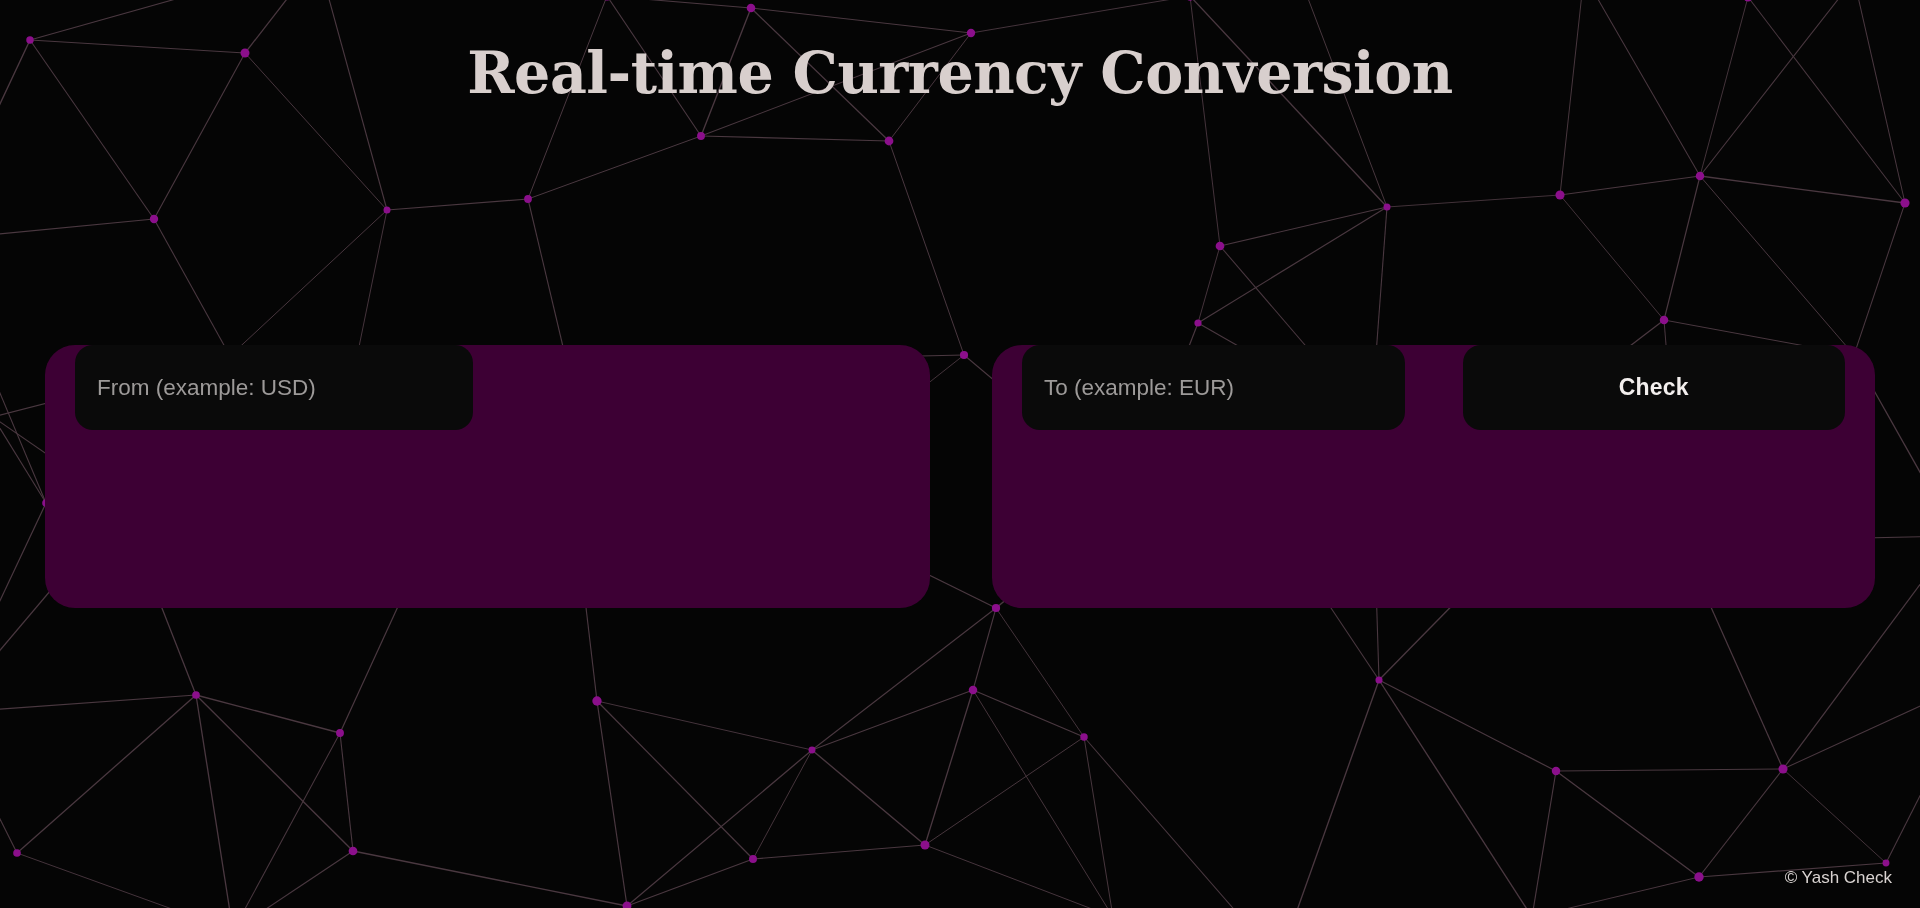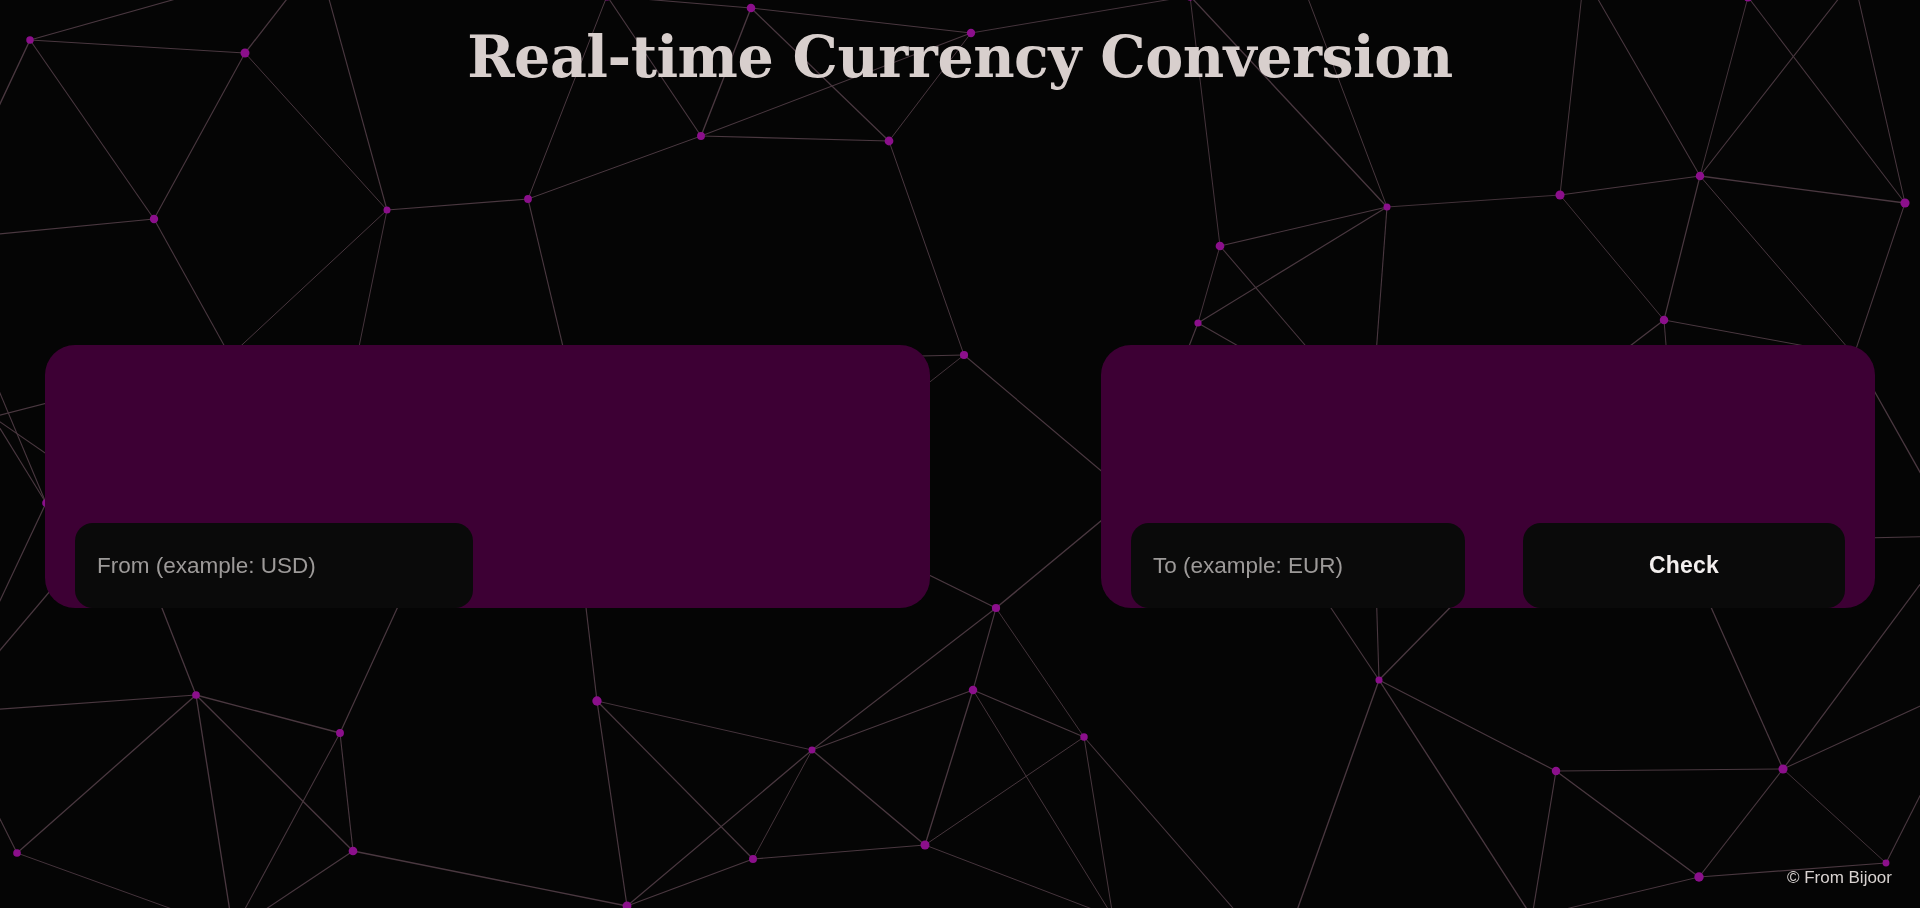--- a/index.html
+++ b/index.html
@@ -29,21 +29,21 @@
 
   
   .page {
     position: absolute;
     inset: 0;
     z-index: 2;
   }
 
   .page-title {
     position: absolute;
-    top: 24px;
+    top: 40px;
     left: 0;
     width: 1920px;
     text-align: center;
     font-family: "DejaVu Serif", "Liberation Serif", serif;
     font-weight: 700;
     font-size: 57px;
     line-height: 1.15;
     letter-spacing: -0.5px;
     color: #d8cfcd;
     white-space: nowrap;
@@ -58,27 +58,27 @@
     height: 263px;
     display: flex;
     justify-content: space-between;
   }
 
   .panel {
     background: #3d0034;
     border-radius: 30px;
     height: 263px;
     display: flex;
-    align-items: flex-end;
+    align-items: flex-start;
     padding: 0 30px;
     gap: 30px;
   }
 
   .panel-left  { width: 885px; }
-  .panel-right { width: 774px; }
+  .panel-right { width: 883px; }
 
   .field {
     background: #0a0a0a;
     border: none;
     border-radius: 18px;
     height: 85px;
     padding: 0 22px;
     font-family: "Liberation Sans", sans-serif;
     font-size: 22.5px;
     color: #e3dedc;
@@ -354,15 +354,15 @@
       <input class="field field-from" type="text" placeholder="From (example: USD)" style="">
     </div>
 
     <div class="panel panel-right">
       <input class="field field-to" type="text" placeholder="To (example: EUR)" style="">
       <button class="check-button">Check</button>
     </div>
 
   </div>
 
-  <div class="credit">© From Bijoor</div>
+  <div class="credit">© Yash Check</div>
 
 </div>
 
 </body></html>

